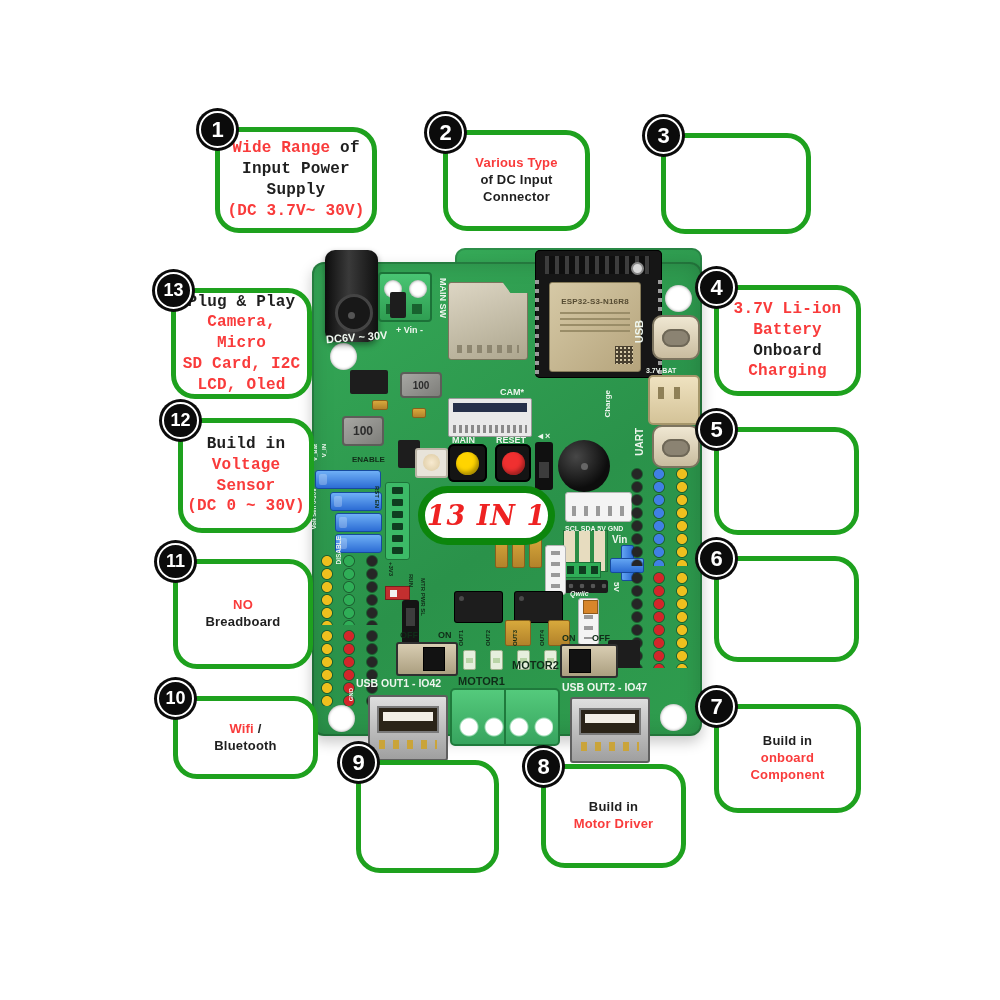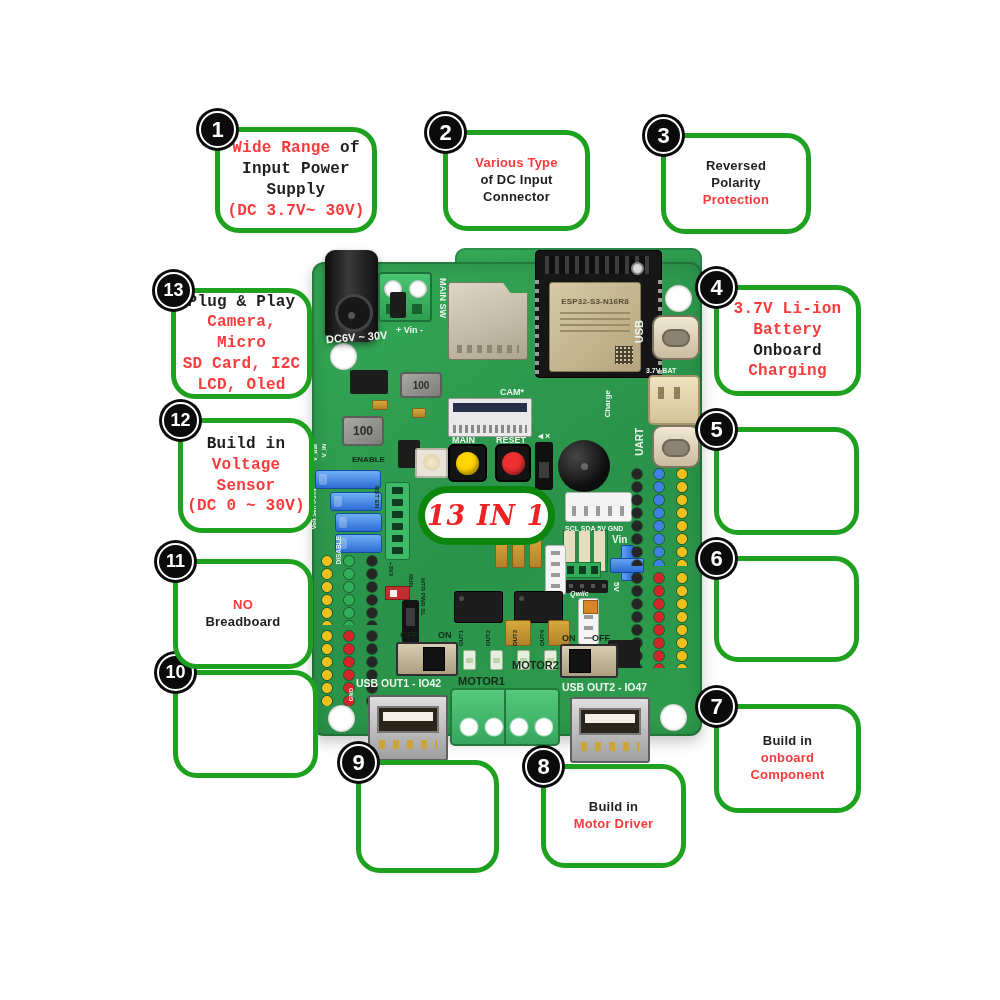--- a/index.html
+++ b/index.html
@@ -23,21 +23,21 @@
   .badge.two{font-size:18px;}
   .c1{left:215px;top:127px;width:162px;height:106px}
   .c2{left:443px;top:130px;width:147px;height:101px}
   .c3{left:661px;top:133px;width:150px;height:101px}
   .c4{left:714px;top:285px;width:147px;height:111px}
   .c5{left:714px;top:427px;width:145px;height:108px}
   .c6{left:714px;top:556px;width:145px;height:106px}
   .c7{left:714px;top:704px;width:147px;height:109px}
   .c8{left:541px;top:764px;width:145px;height:104px}
   .c9{left:356px;top:760px;width:143px;height:113px}
-  .c10{left:173px;top:670px;width:145px;height:108px}
+  .c10{left:173px;top:696px;width:145px;height:83px}
   .c11{left:173px;top:559px;width:140px;height:110px}
   .c12{left:178px;top:418px;width:136px;height:115px}
   .c13{left:171px;top:288px;width:141px;height:111px}
 
   
   .pcb{position:absolute; left:312px; top:248px; width:390px; height:500px; z-index:1;}
   .pcb-body{position:absolute; left:0; top:14px; width:390px; height:474px;
     background:linear-gradient(145deg,#35a957,#2a924a 55%,#2f9d4e);
     border-radius:12px; box-shadow:inset 0 0 0 2px rgba(0,0,0,.18), inset 0 0 22px rgba(0,0,0,.18), 0 6px 14px rgba(0,0,0,.22);}
   .pcb-tab{position:absolute; left:143px; top:0; width:247px; height:60px;
@@ -385,25 +385,20 @@
   <div class="callout c2">
       <div class="badge">2</div>
       <div class="lines">
         <div class="line"><span class="seg red">Various Type</span></div>
         <div class="line"><span class="seg dark">of DC Input</span></div>
         <div class="line"><span class="seg dark">Connector</span></div>
       </div>
     </div>
   <div class="callout c3">
       <div class="badge">3</div>
-      <div class="lines">
-        <div class="line"><span class="seg dark">Reversed</span></div>
-        <div class="line"><span class="seg dark">Polarity</span></div>
-        <div class="line"><span class="seg red">Protection</span></div>
-      </div>
     </div>
   <div class="callout c4">
       <div class="badge">4</div>
       <div class="lines">
         <div class="line"><span class="seg red">3.7V Li-ion</span></div>
         <div class="line"><span class="seg red">Battery</span></div>
         <div class="line"><span class="seg dark">Onboard</span></div>
         <div class="line"><span class="seg red">Charging</span></div>
       </div>
     </div>
@@ -426,20 +421,24 @@
       <div class="lines">
         <div class="line"><span class="seg dark">Build in</span></div>
         <div class="line"><span class="seg red">Motor Driver</span></div>
       </div>
     </div>
   <div class="callout c9">
       <div class="badge">9</div>
     </div>
   <div class="callout c10">
       <div class="badge two">10</div>
+      <div class="lines">
+        <div class="line"><span class="seg red">Wifi</span><span class="seg dark"> /</span></div>
+        <div class="line"><span class="seg dark">Bluetooth</span></div>
+      </div>
     </div>
   <div class="callout c11">
       <div class="badge two">11</div>
       <div class="lines">
         <div class="line"><span class="seg red">NO</span></div>
         <div class="line"><span class="seg dark">Breadboard</span></div>
       </div>
     </div>
   <div class="callout c12">
       <div class="badge two">12</div>

